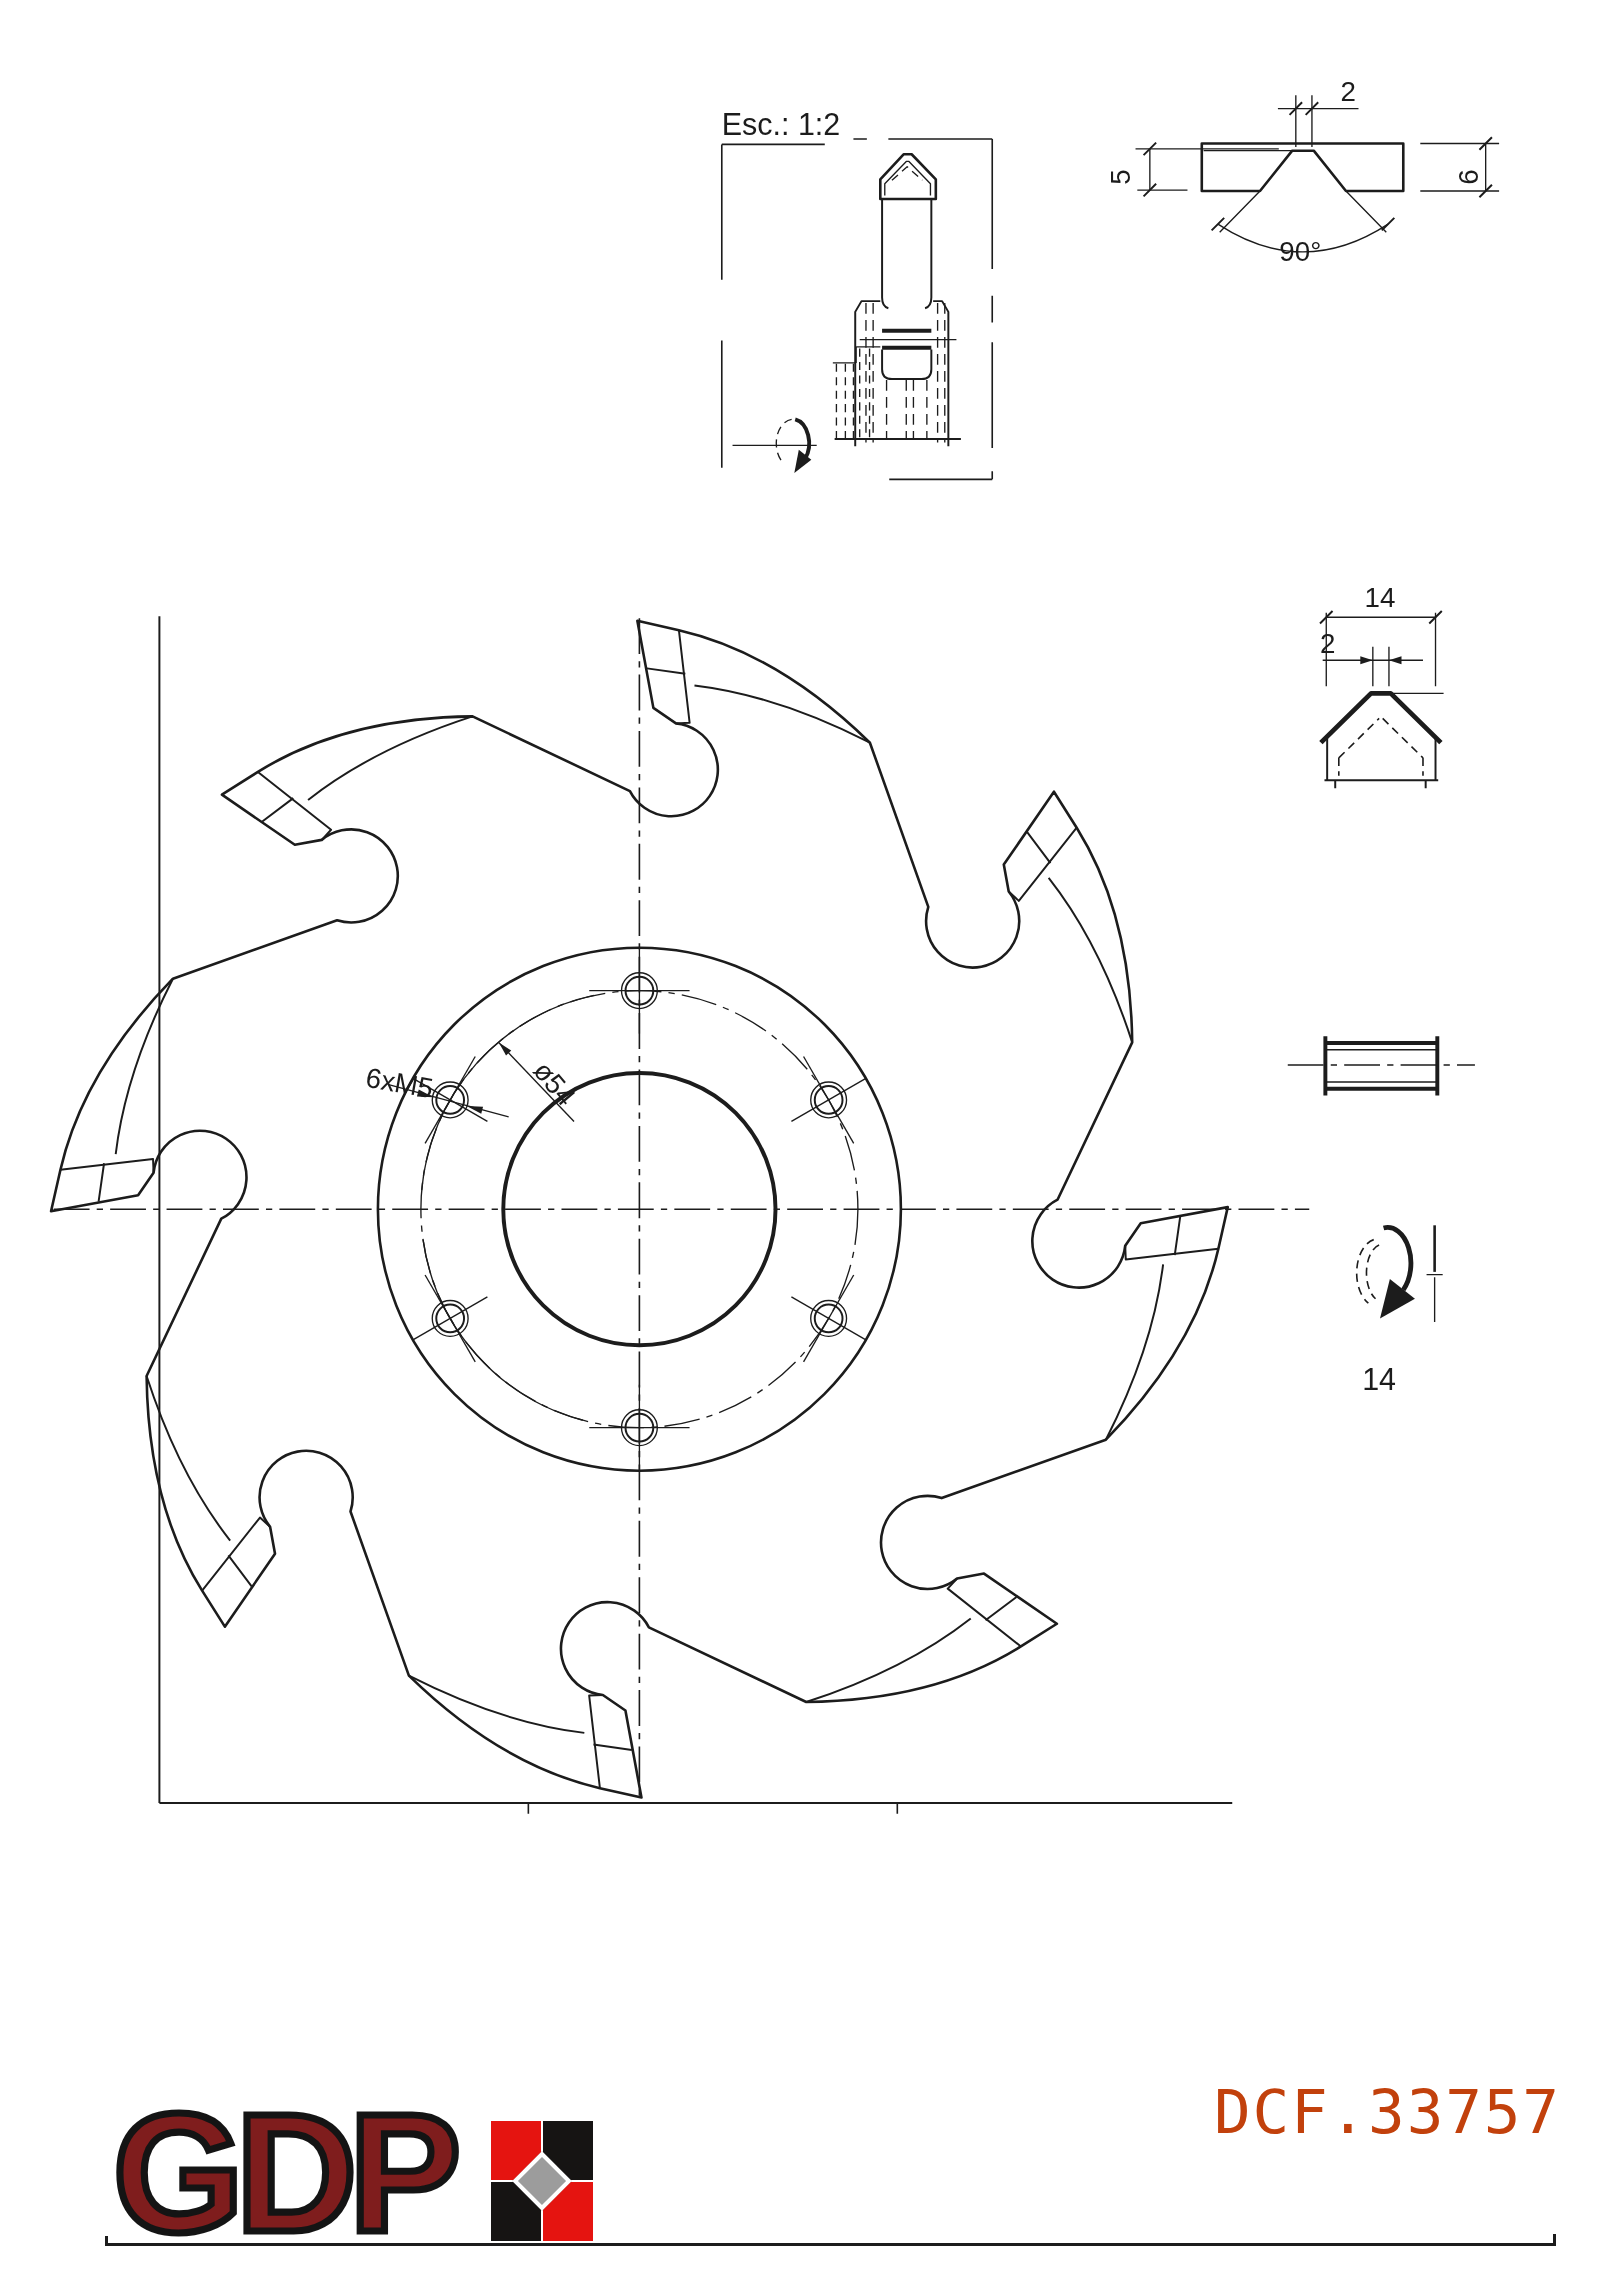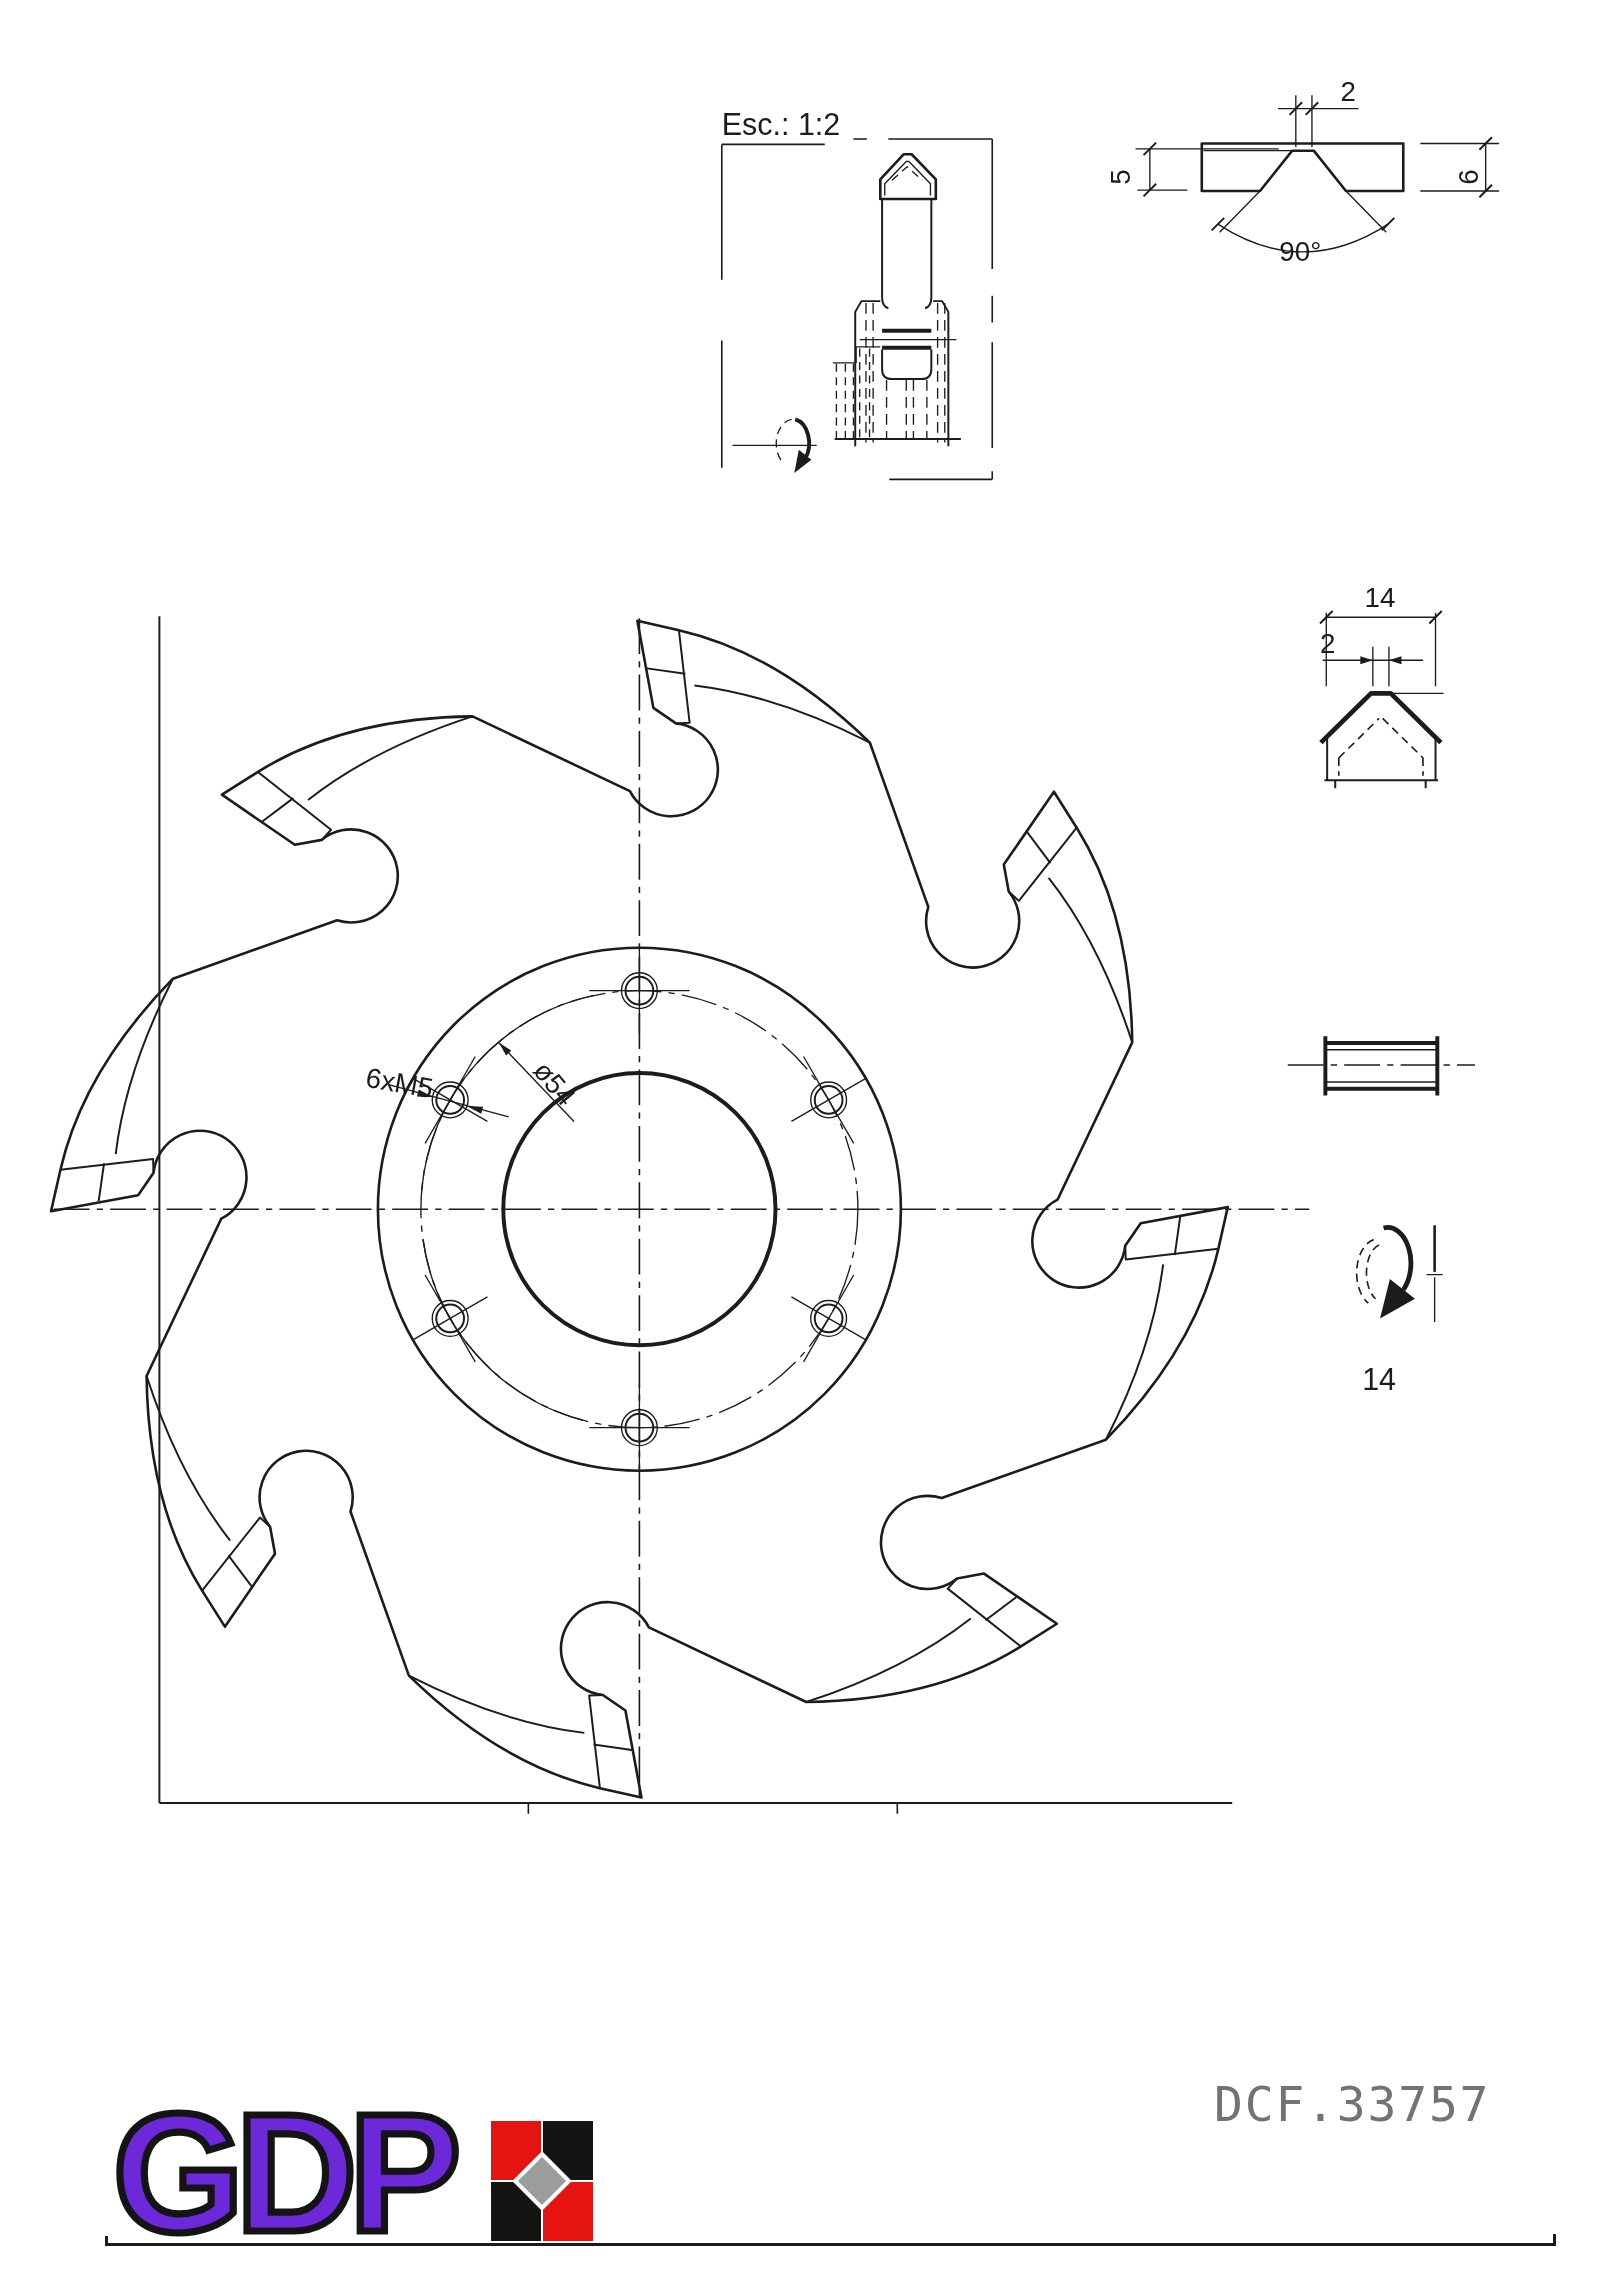--- a/index.html
+++ b/index.html
@@ -14,31 +14,31 @@
   .w3{stroke-width:2.9}
   .w4{stroke-width:4.4}
   .w5{stroke-width:5.4}
   .dsh{stroke-dasharray:12 7}
   .dsh2{stroke-dasharray:9 6}
   .cl{stroke-dasharray:40 8 7 8}
   .txt{font-family:"Liberation Sans",sans-serif;font-size:31px;fill:#1c1c1c}
   .txt34{font-family:"Liberation Sans",sans-serif;font-size:34px;fill:#1c1c1c}
   .mid{text-anchor:middle}
   .logo-text{position:absolute;left:113px;top:2089px;line-height:1;
-      font-size:168px;font-weight:bold;letter-spacing:-8px;color:#6d28d9;
+      font-size:168px;font-weight:bold;letter-spacing:-8px;color:#7f1d1d;
       -webkit-text-stroke:7.2px #141414}
   .checker{position:absolute;left:491px;top:2121px;width:102px;height:120px;
       display:grid;grid-template-columns:1fr 1fr;grid-template-rows:1fr 1fr;gap:2.7px}
   .cell-red{background:#e51410}
   .cell-black{background:#161413}
   .diamond{position:absolute;left:50%;top:50%;width:34px;height:34px;
       transform:translate(-50%,-50%) rotate(45deg);background:#9c9c9c;border:4.5px solid #ffffff}
   .partno{position:absolute;left:1214px;top:2076px;
-      font-family:"DejaVu Sans Mono",monospace;font-size:48px;font-weight:400;
-      letter-spacing:1.8px;color:#737373;white-space:nowrap}
+      font-family:"DejaVu Sans Mono",monospace;font-size:61px;font-weight:400;
+      letter-spacing:1.8px;color:#c2410c;white-space:nowrap}
   .bottomrule{position:absolute;left:105px;top:2243px;width:1451px;height:2.7px;background:#1c1c1c}
   .bottomrule-tick-r{position:absolute;left:1553px;top:2234px;width:2.7px;height:11.6px;background:#1c1c1c}
   .bottomrule-tick-l{position:absolute;left:105px;top:2236px;width:2.7px;height:9px;background:#1c1c1c}
 </style>
 </head>
 <body>
 
 <svg class="sheet" width="1620" height="2293" viewBox="0 0 1809 2560">
 
   <g>

